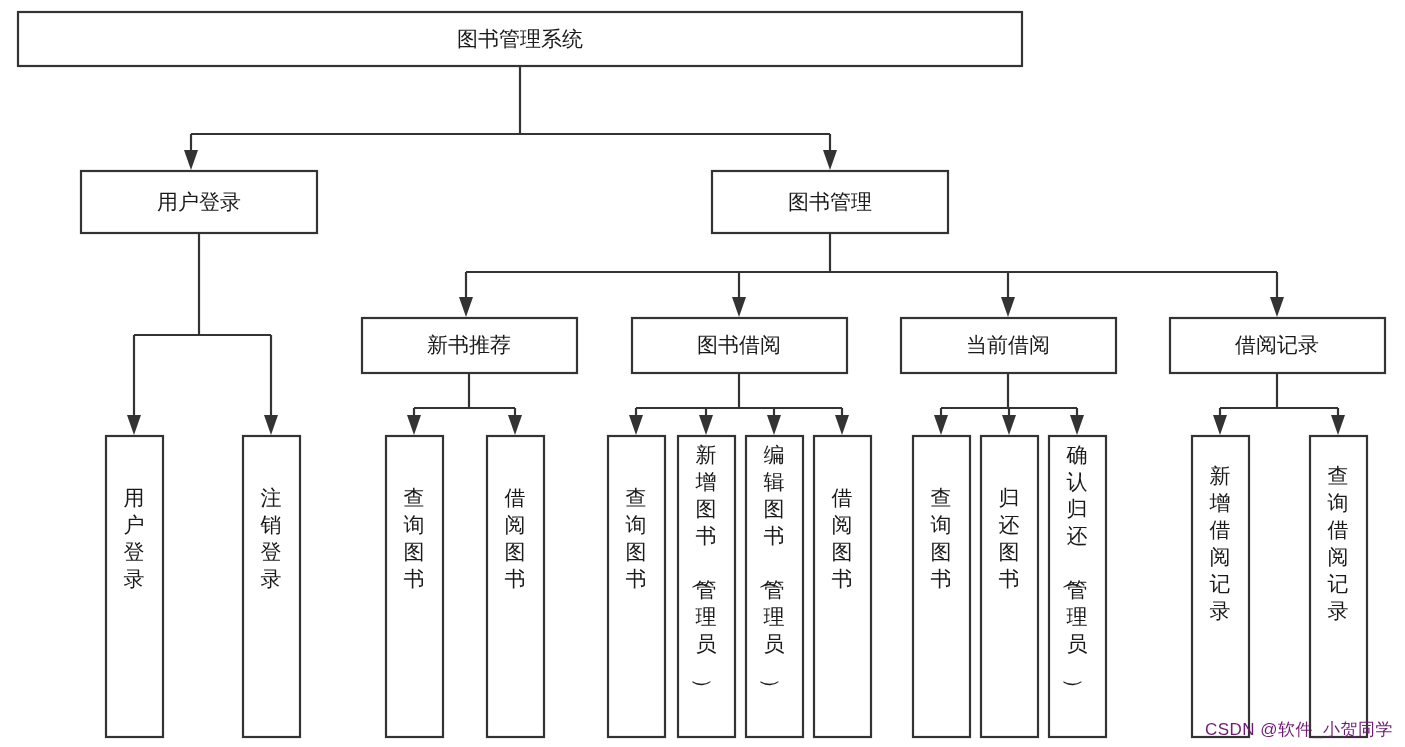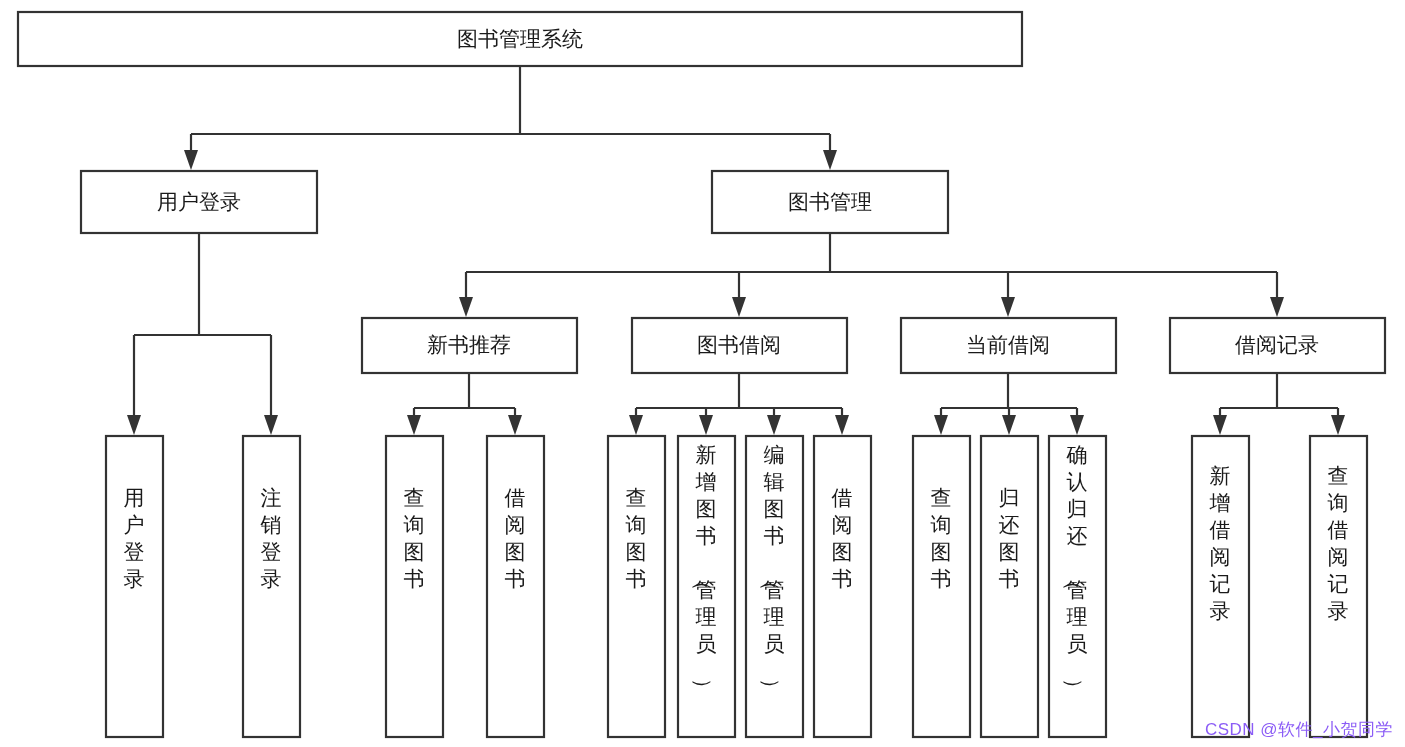--- a/index.html
+++ b/index.html
@@ -47,21 +47,21 @@
   .arrow-head {
     fill: #333333;
     stroke: none;
   }
   .watermark {
     position: absolute;
     right: 12px;
     bottom: 6px;
     font-family: "Liberation Sans", "DejaVu Sans", sans-serif;
     font-size: 17px;
-    color: #8b5cf6;
+    color: #701a75;
     white-space: nowrap;
     letter-spacing: 0.5px;
   }
 </style>
 </head>
 <body>
 
 <svg id="diagram" viewBox="0 0 1405 747" xmlns="http://www.w3.org/2000/svg">
 
   <defs>

